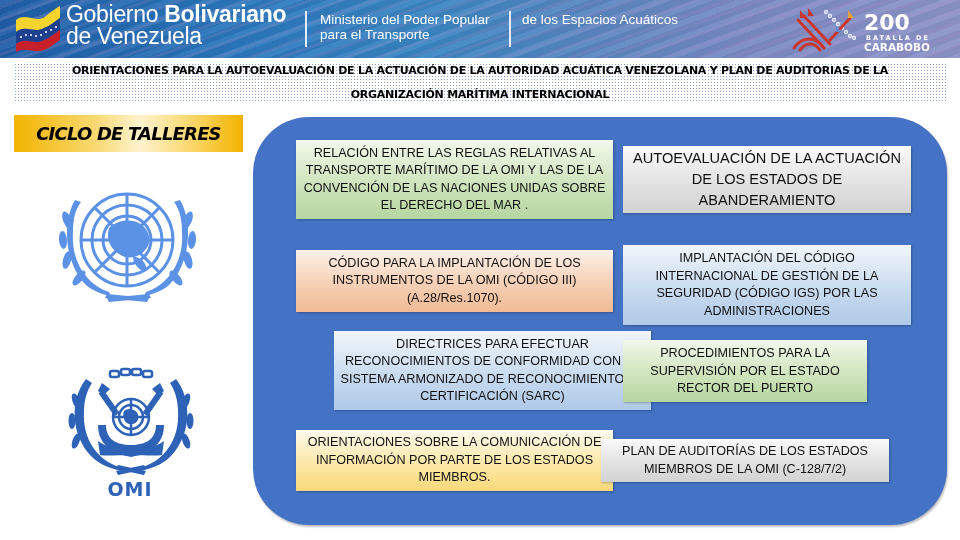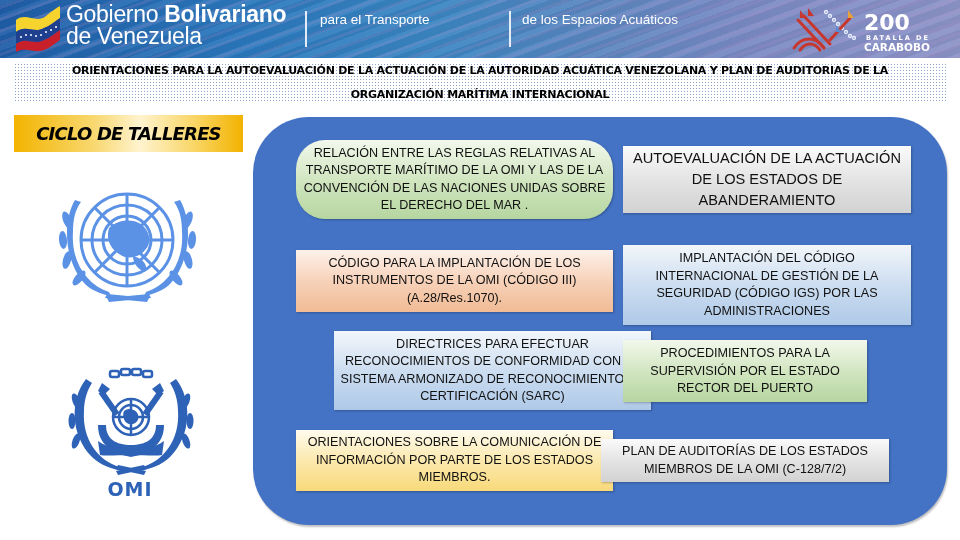--- a/index.html
+++ b/index.html
@@ -90,20 +90,21 @@
         <circle cx="39" cy="26" r="1"></circle>
         <circle cx="44" cy="23" r="1"></circle>
     </g>
   </svg>
   <div class="gov-text">
     <div class="l1"><span>Gobierno </span><b>Bolivariano</b></div>
     <div class="l2">de Venezuela</div>
   </div>
   <div class="vsep" style="left:305px"></div>
   <div class="min-text" style="left:320px">
+    <div>Ministerio del Poder Popular</div>
     <div><span>para el </span><b>Transporte</b></div>
   </div>
   <div class="vsep" style="left:509px"></div>
   <div class="min-text" style="left:522px">
     <div><span>de los </span><b>Espacios Acuáticos</b></div>
   </div>
   <svg class="carabobo" viewBox="0 0 160 50">
     <g stroke="#c8372d" stroke-width="3" fill="none" stroke-linecap="round">
       <path d="M8 16 L34 44"></path>
         <path d="M14 12 L40 40"></path>
@@ -197,21 +198,21 @@
     <circle cx="69" cy="52" r="6"></circle>
     <line x1="69" y1="34" x2="69" y2="70"></line>
     <line x1="51" y1="52" x2="87" y2="52"></line>
   </g>
   <path d="M62 46 C66 42 74 44 76 50 C78 56 72 60 66 58 C62 56 60 50 62 46 Z" fill="#2d62b6"></path>
 </svg>
 <div class="omi-label">OMI</div>
 
 <div class="panel"></div>
 
-<div class="card c-green" style="left:296px; top:140px; width:317px; height:79px;border-radius:29px;">
+<div class="card c-green" style="left:296px; top:140px; width:317px; height:79px;">
   <span>RELACIÓN ENTRE LAS REGLAS RELATIVAS AL TRANSPORTE MARÍTIMO DE LA OMI Y LAS DE LA CONVENCIÓN DE LAS NACIONES UNIDAS SOBRE EL DERECHO DEL MAR .</span>
 </div>
 <div class="card c-orange" style="left:296px; top:250px; width:317px; height:62px;">
   <span>CÓDIGO PARA LA IMPLANTACIÓN DE LOS INSTRUMENTOS DE LA OMI (CÓDIGO III)(A.28/Res.1070).</span>
 </div>
 <div class="card c-blue" style="left:296px; top:331px; width:317px; height:79px;margin-left:38px;">
   <span>DIRECTRICES PARA EFECTUAR RECONOCIMIENTOS DE CONFORMIDAD CON EL SISTEMA ARMONIZADO DE RECONOCIMIENTOS Y CERTIFICACIÓN (SARC)</span>
 </div>
 <div class="card c-yellow" style="left:296px; top:430px; width:317px; height:61px;">
   <span>ORIENTACIONES SOBRE LA COMUNICACIÓN DE INFORMACIÓN POR PARTE DE LOS ESTADOS MIEMBROS.</span>

